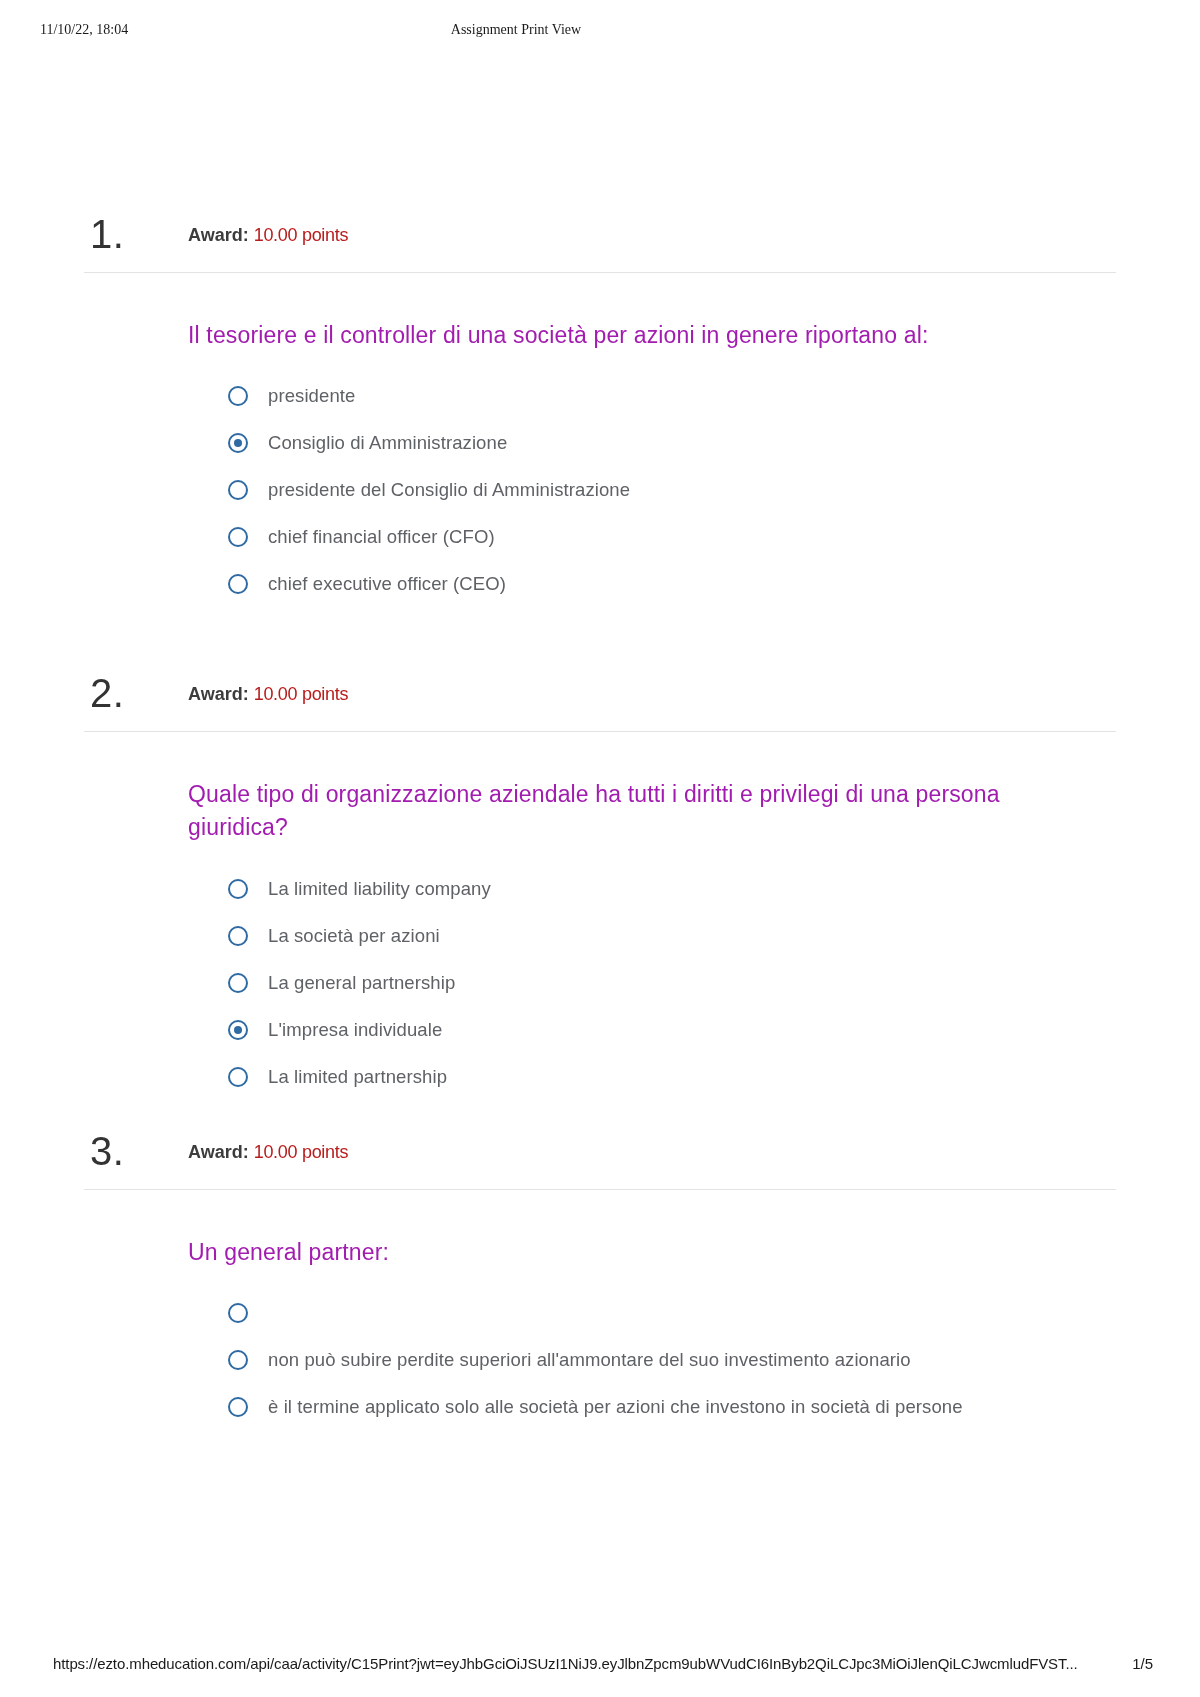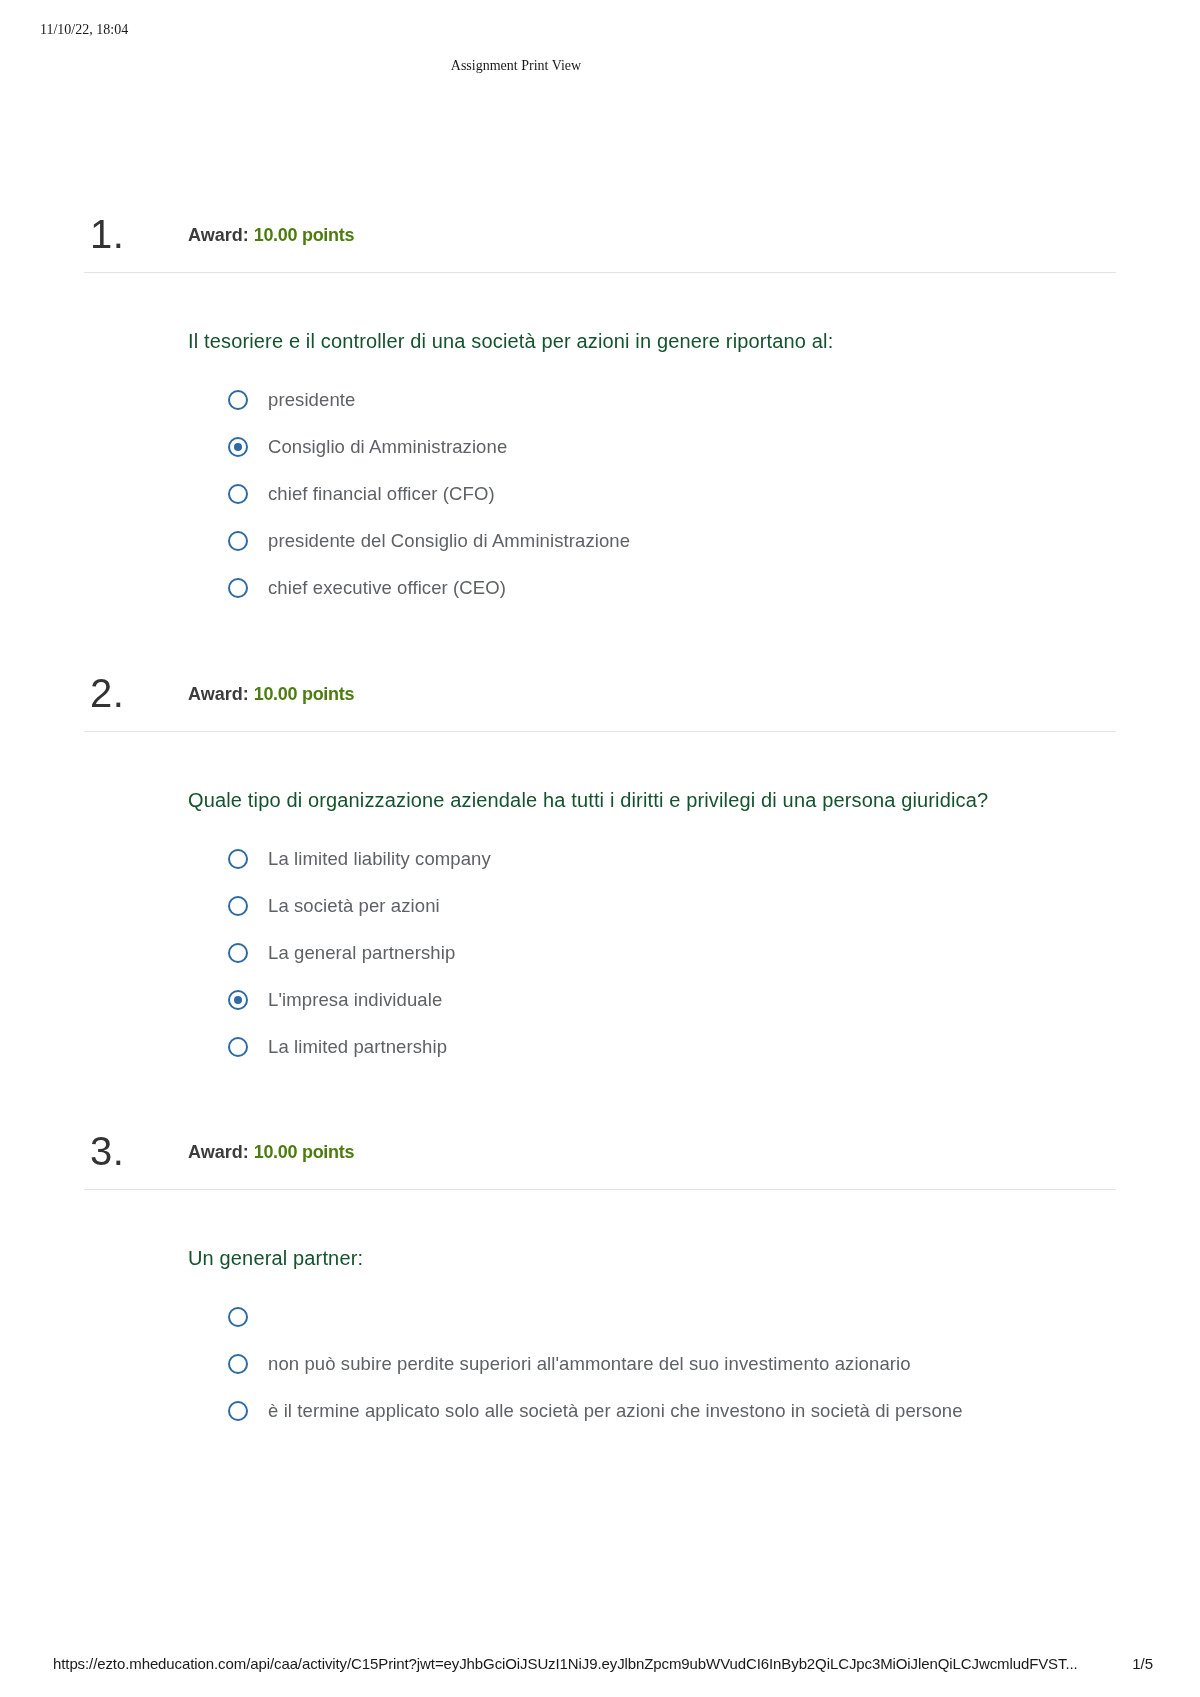--- a/index.html
+++ b/index.html
@@ -37,21 +37,20 @@
     top: 0;
     white-space: nowrap;
   }
   .print-header .hdr-title {
     position: absolute;
     left: 0;
     top: 0;
     width: 1032px;
     text-align: center;
     white-space: nowrap;
-    margin-top: 36px;
   }
 
   
   .print-footer {
     position: absolute;
     bottom: 22px;
     left: 1px;
     width: 1200px;
     height: 20px;
     font-family: Liberation Sans, sans-serif;
@@ -102,39 +101,39 @@
   .q-award {
     position: absolute;
     left: 188px;
     bottom: 12px;
     font-size: 18px;
     color: #3c3c3c;
     white-space: nowrap;
   }
   .q-award .award-label { font-weight: 700; }
   .q-award .award-points {
-    font-weight: 700;
-    color: #4d7c0f;
+    font-weight: 400;
+    color: #b91c1c;
     letter-spacing: -0.3px;
   }
 
   .q-divider {
     margin: 14px 84px 0 84px;
     height: 1px;
     background: #e2e3e4;
   }
 
   .q-body {
     padding-top: 46px;
   }
 
   .q-text {
-    margin: 8px 0 0 188px;
-    font-size: 20px;
-    color: #14532d;
+    margin: 0 0 0 188px;
+    font-size: 23px;
+    color: #a21caf;
     line-height: 1.45;
     max-width: 880px;
     letter-spacing: 0.15px;
   }
 
   .options {
     margin: 28px 0 0 0;
     padding: 0;
     list-style: none;
   }
@@ -196,22 +195,22 @@
         <div class="q-head">
           <div class="q-number">1.</div>
           <div class="q-award"><span class="award-label">Award:</span> <span class="award-points">10.00 points</span></div>
         </div>
         <div class="q-divider"></div>
         <div class="q-body">
           <p class="q-text">Il tesoriere e il controller di una società per azioni in genere riportano al:</p>
           <ul class="options">
             <li class="option"><span class="radio"></span><span class="opt-label">presidente</span></li>
             <li class="option"><span class="radio selected"></span><span class="opt-label">Consiglio di Amministrazione</span></li>
+            <li class="option"><span class="radio"></span><span class="opt-label">presidente del Consiglio di Amministrazione</span></li>
             <li class="option"><span class="radio"></span><span class="opt-label">chief financial officer (CFO)</span></li>
-            <li class="option"><span class="radio"></span><span class="opt-label">presidente del Consiglio di Amministrazione</span></li>
             <li class="option"><span class="radio"></span><span class="opt-label">chief executive officer (CEO)</span></li>
           </ul>
         </div>
       </div>
       <div class="question-block" style="position: absolute; left: 0px; width: 1200px; top: 655px;">
         <div class="q-head">
           <div class="q-number">2.</div>
           <div class="q-award"><span class="award-label">Award:</span> <span class="award-points">10.00 points</span></div>
         </div>
         <div class="q-divider"></div>

